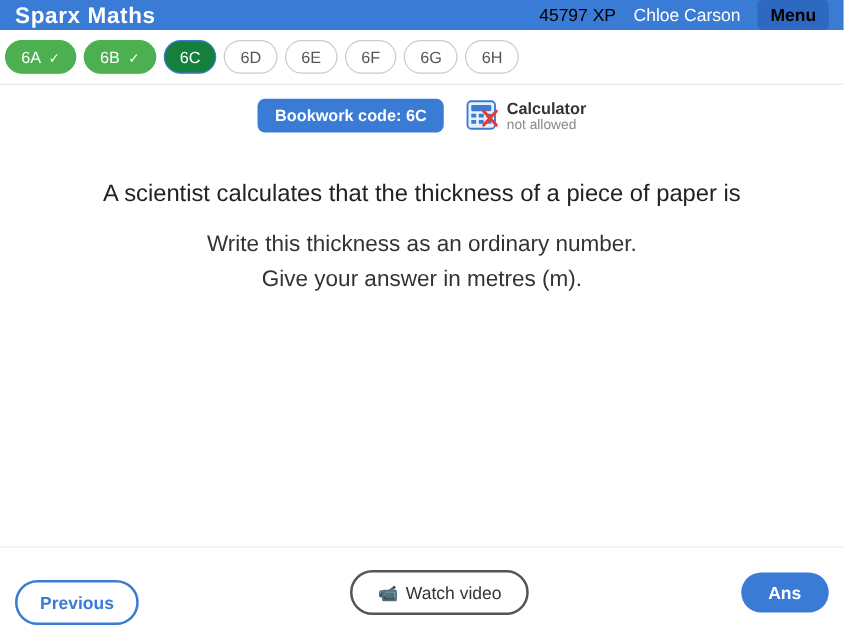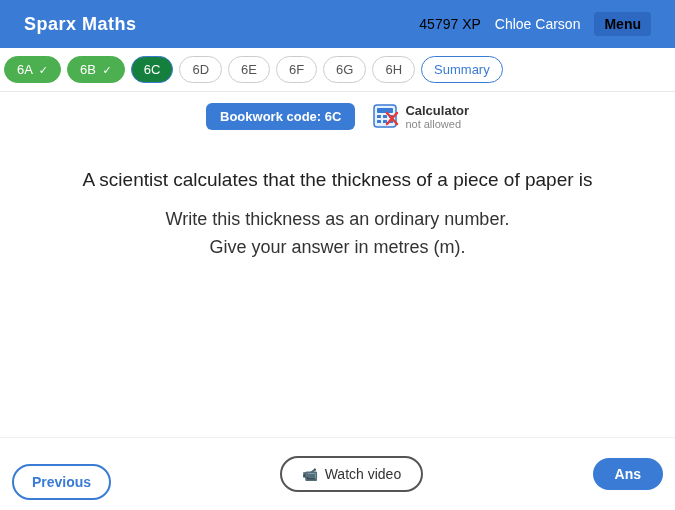--- a/index.html
+++ b/index.html
@@ -10,22 +10,22 @@
       height: 510px;
       overflow: hidden;
       position: relative;
     }
 
     
     .header {
       background: #3a7bd5;
       display: flex;
       align-items: center;
-      padding: 0 24px;
-      height: 48px;
+      padding: 0 12px;
+      height: 24px;
       justify-content: space-between;
     }
     .header-logo {
       color: #fff;
       font-weight: 700;
       font-size: 18px;
       letter-spacing: 0.5px;
     }
     .header-right {
       display: flex;
@@ -234,23 +234,20 @@
     <span>6E</span>
   </div>
   <div class="tab tab-inactive">
     <span>6F</span>
   </div>
   <div class="tab tab-inactive">
     <span>6G</span>
   </div>
   <div class="tab tab-inactive">
     <span>6H</span>
-  </div>
-  <div class="tab tab-summary">
-    <span>Summary</span>
   </div>
 </div>
 
 <div class="info-bar">
   <div class="bookwork-badge">Bookwork code: 6C</div>
   <div class="calculator-info">
     <div class="calc-icon">
       <svg viewBox="0 0 28 28" fill="none" xmlns="http://www.w3.org/2000/svg">
         <rect x="3" y="3" width="22" height="22" rx="3" fill="#e8f0fe" stroke="#3a7bd5" stroke-width="1.5"></rect>
         <rect x="6" y="6" width="16" height="5" rx="1" fill="#3a7bd5"></rect>

